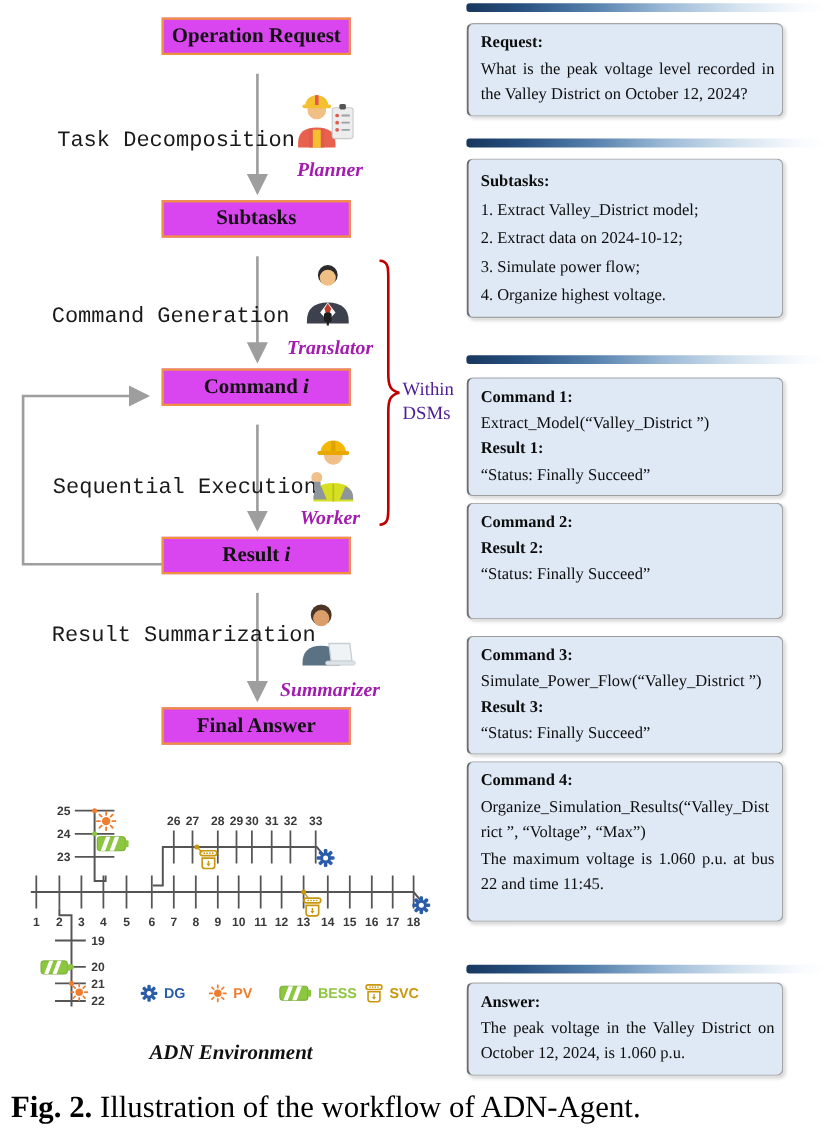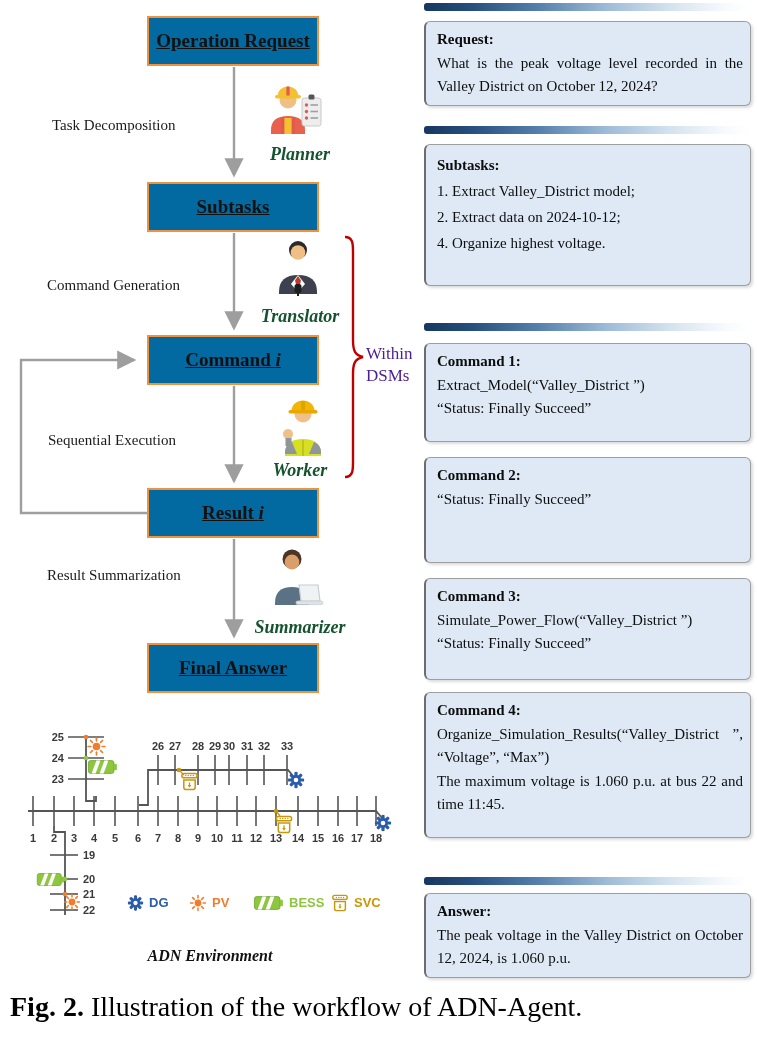--- a/index.html
+++ b/index.html
@@ -2,45 +2,45 @@
 <html><head>
 <meta charset="utf-8">
 <style>
   html,body{margin:0;padding:0;}
   body{
     width:757px;height:1043px;position:relative;background:#ffffff;
     font-family:"Liberation Serif", serif;color:#111;overflow:hidden;
   }
   
   .fbox{
-    position:absolute;left:147px;width:172px;height:50px;box-sizing:border-box;
-    border:2px solid #F0923B;background:#0369a1;
+    position:absolute;left:147px;width:172px;height:34px;box-sizing:border-box;
+    border:2px solid #F0923B;background:#d946ef;
     display:flex;align-items:center;justify-content:center;
-    font-weight:bold;font-size:19px;color:#111;text-decoration:underline;
+    font-weight:bold;font-size:19px;color:#111;
   }
-  .edge-label{position:absolute;font-size:15px;color:#1a1a1a;white-space:nowrap;}
+  .edge-label{position:absolute;font-size:20px;color:#1a1a1a;white-space:nowrap;font-family:Liberation Mono, monospace;}
   .agent-label{position:absolute;left:244px;width:112px;text-align:center;
-    font-weight:bold;font-style:italic;font-size:18px;color:#14532d;}
+    font-weight:bold;font-style:italic;font-size:18px;color:#a21caf;}
   .brace-label{position:absolute;left:366px;top:343px;font-size:17px;line-height:22px;color:#4c1d95;}
   .flow-svg,.net-svg{position:absolute;left:0;}
   .agent-icon{position:absolute;}
   
   .nl{stroke:#555;stroke-width:1.6;}
   .busline{stroke:#555;stroke-width:1.8;fill:none;}
   .nt{font-family:"Liberation Sans",sans-serif;font-size:11px;font-weight:700;fill:#3a3a3a;}
   .legend-text{font-family:"Liberation Sans",sans-serif;font-size:13px;font-weight:700;}
   .adn-caption{position:absolute;left:90px;top:947px;width:240px;text-align:center;
-    font-weight:bold;font-style:italic;font-size:16px;color:#111;}
+    font-weight:bold;font-style:italic;font-size:19px;color:#111;}
   
   .bar{
     position:absolute;left:424px;width:327px;height:8px;border-radius:3px;
     background:linear-gradient(90deg,#17375E 0%,#27507F 15%,#5580AC 35%,#9BB9D6 55%,#D4E2EF 75%,#F7FAFD 92%,#ffffff 100%);
   }
   .panel{
-    position:absolute;left:424px;width:327px;box-sizing:border-box;
+    position:absolute;left:424px;width:288px;box-sizing:border-box;
     background:#DEE9F5;border:1px solid #9e9e9e;border-left:2px solid #6d6d6d;
     border-radius:6px;box-shadow:2px 2px 3px rgba(0,0,0,0.14);
     padding:6px 7px 6px 11px;
     font-size:15px;line-height:23.5px;text-align:justify;color:#0d0d0d;
     overflow-wrap:break-word;
   }
   .pl{min-height:23px;}
   .pl.b{font-weight:bold;text-align:left;}
   
   .fig-caption{position:absolute;left:10px;top:991px;font-size:28px;color:#000;white-space:nowrap;}
@@ -303,38 +303,42 @@
 <div class="panel" style="top:21px;min-height:79px">
   <div class="pl b">Request:</div>
   <div class="pl">What is the peak voltage level recorded in the Valley District on October 12, 2024?</div>
 </div>
 
 <div class="bar" style="top:126px"></div>
 <div class="panel" style="top:144px;min-height:142px;padding-top:9px">
   <div class="pl b">Subtasks:</div>
   <div class="pl" style="line-height:26px">1. Extract Valley_District model;</div>
   <div class="pl" style="line-height:26px">2. Extract data on 2024-10-12;</div>
+  <div class="pl" style="line-height:26px">3. Simulate power flow;</div>
   <div class="pl" style="line-height:26px">4. Organize highest voltage.</div>
 </div>
 
 <div class="bar" style="top:323px"></div>
 <div class="panel" style="top:343px;min-height:99px">
   <div class="pl b">Command 1:</div>
   <div class="pl">Extract_Model(“Valley_District ”)</div>
+  <div class="pl b">Result 1:</div>
   <div class="pl">“Status: Finally Succeed”</div>
 </div>
 
 <div class="panel" style="top:457px;min-height:106px">
   <div class="pl b">Command 2:</div>
+  <div class="pl b">Result 2:</div>
   <div class="pl">“Status: Finally Succeed”</div>
 </div>
 
 <div class="panel" style="top:578px;min-height:102px">
   <div class="pl b">Command 3:</div>
   <div class="pl">Simulate_Power_Flow(“Valley_District ”)</div>
+  <div class="pl b">Result 3:</div>
   <div class="pl">“Status: Finally Succeed”</div>
 </div>
 
 <div class="panel" style="top:692px;min-height:146px">
   <div class="pl b">Command 4:</div>
   <div class="pl">Organize_Simulation_Results(“Valley_District ”, “Voltage”, “Max”)</div>
   <div class="pl">The maximum voltage is 1.060 p.u. at bus 22 and time 11:45.</div>
 </div>
 
 <div class="bar" style="top:877px"></div>

